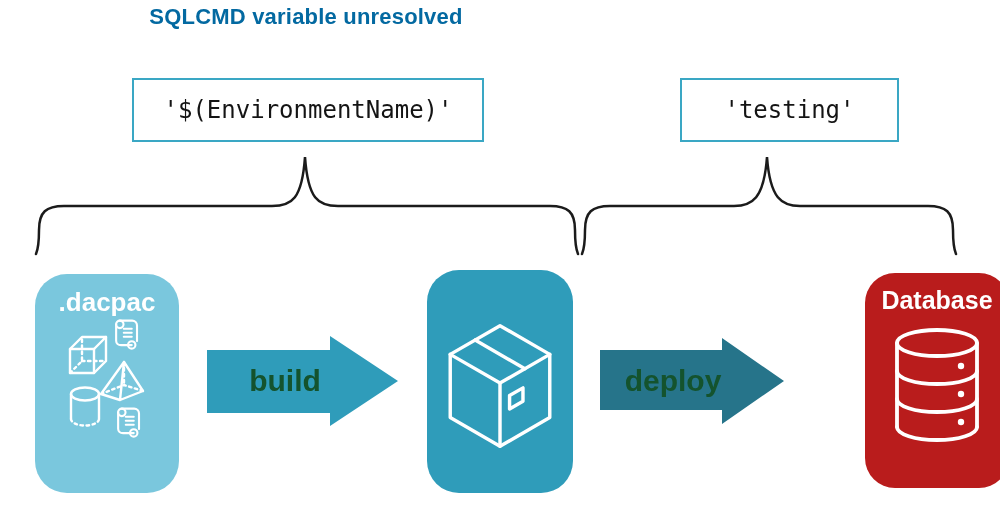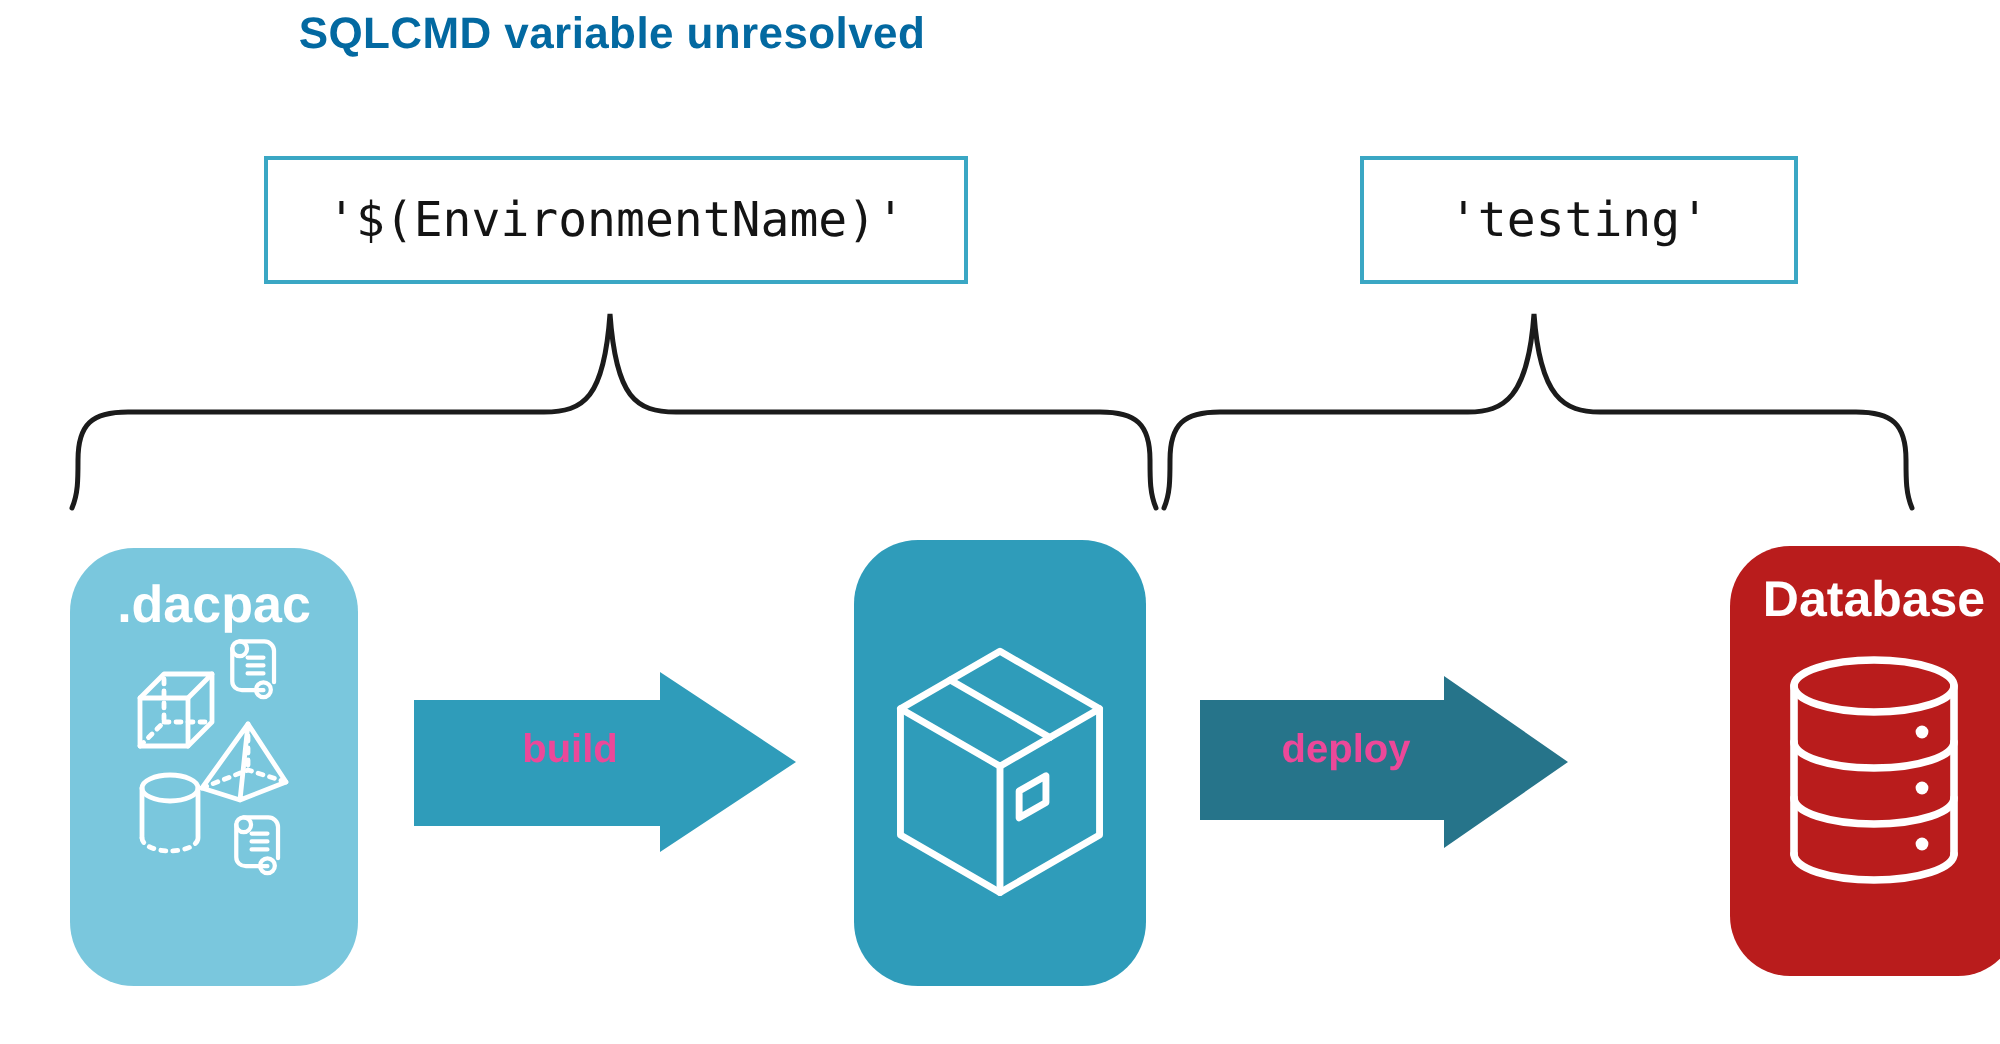--- a/index.html
+++ b/index.html
@@ -25,21 +25,21 @@
   .code {
     font-family:"DejaVu Sans Mono", monospace;
     font-size:24px; color:#141414; white-space:pre;
   }
   .overlay { position:absolute; left:0; top:0; width:1000px; height:522px; }
   .brace { fill:none; stroke:#1b1b1b; stroke-width:2.5; stroke-linecap:round; }
   .arrow-build  { fill:#2f9cba; }
   .arrow-deploy { fill:#26748a; }
   .arrow-label {
     position:absolute; width:150px; text-align:center;
-    color:#ec4899; font-weight:700; font-size:20px;
+    color:#14532d; font-weight:700; font-size:30px;
   }
   .arrow-label.build  { left:210px; top:364px; }
   .arrow-label.deploy { left:598px; top:364px;text-align:center; }
   .node { position:absolute; border-radius:32px; }
   .node-sqlproj  { left:35px;  top:274px; width:144px; height:219px; background:#7ac7dd; }
   .node-dacpac   { left:427px; top:270px; width:146px; height:223px; background:#2f9cba; }
   .node-database { left:817px; top:273px; width:144px; height:215px; background:#b91c1c; border-radius:30px;margin-left:48px; }
   .node-label {
     text-align:center; margin-top:13px;
     font-weight:700; font-size:26px; color:#ffffff;

